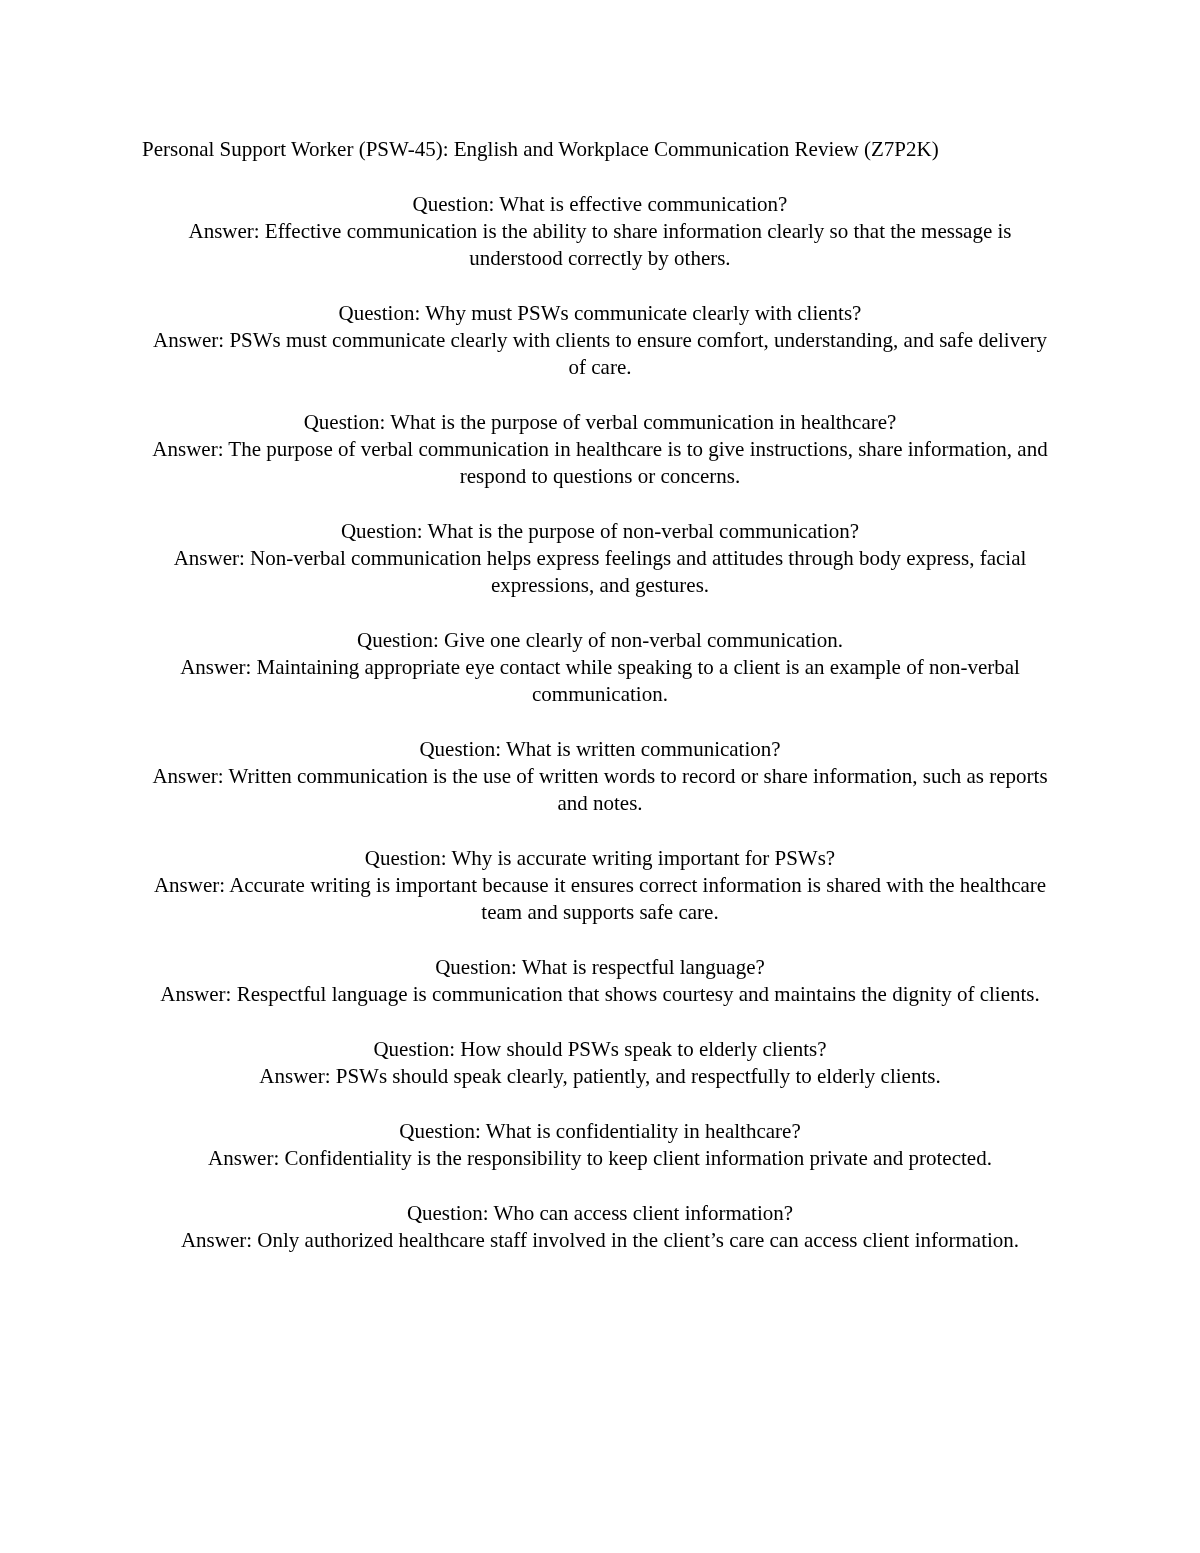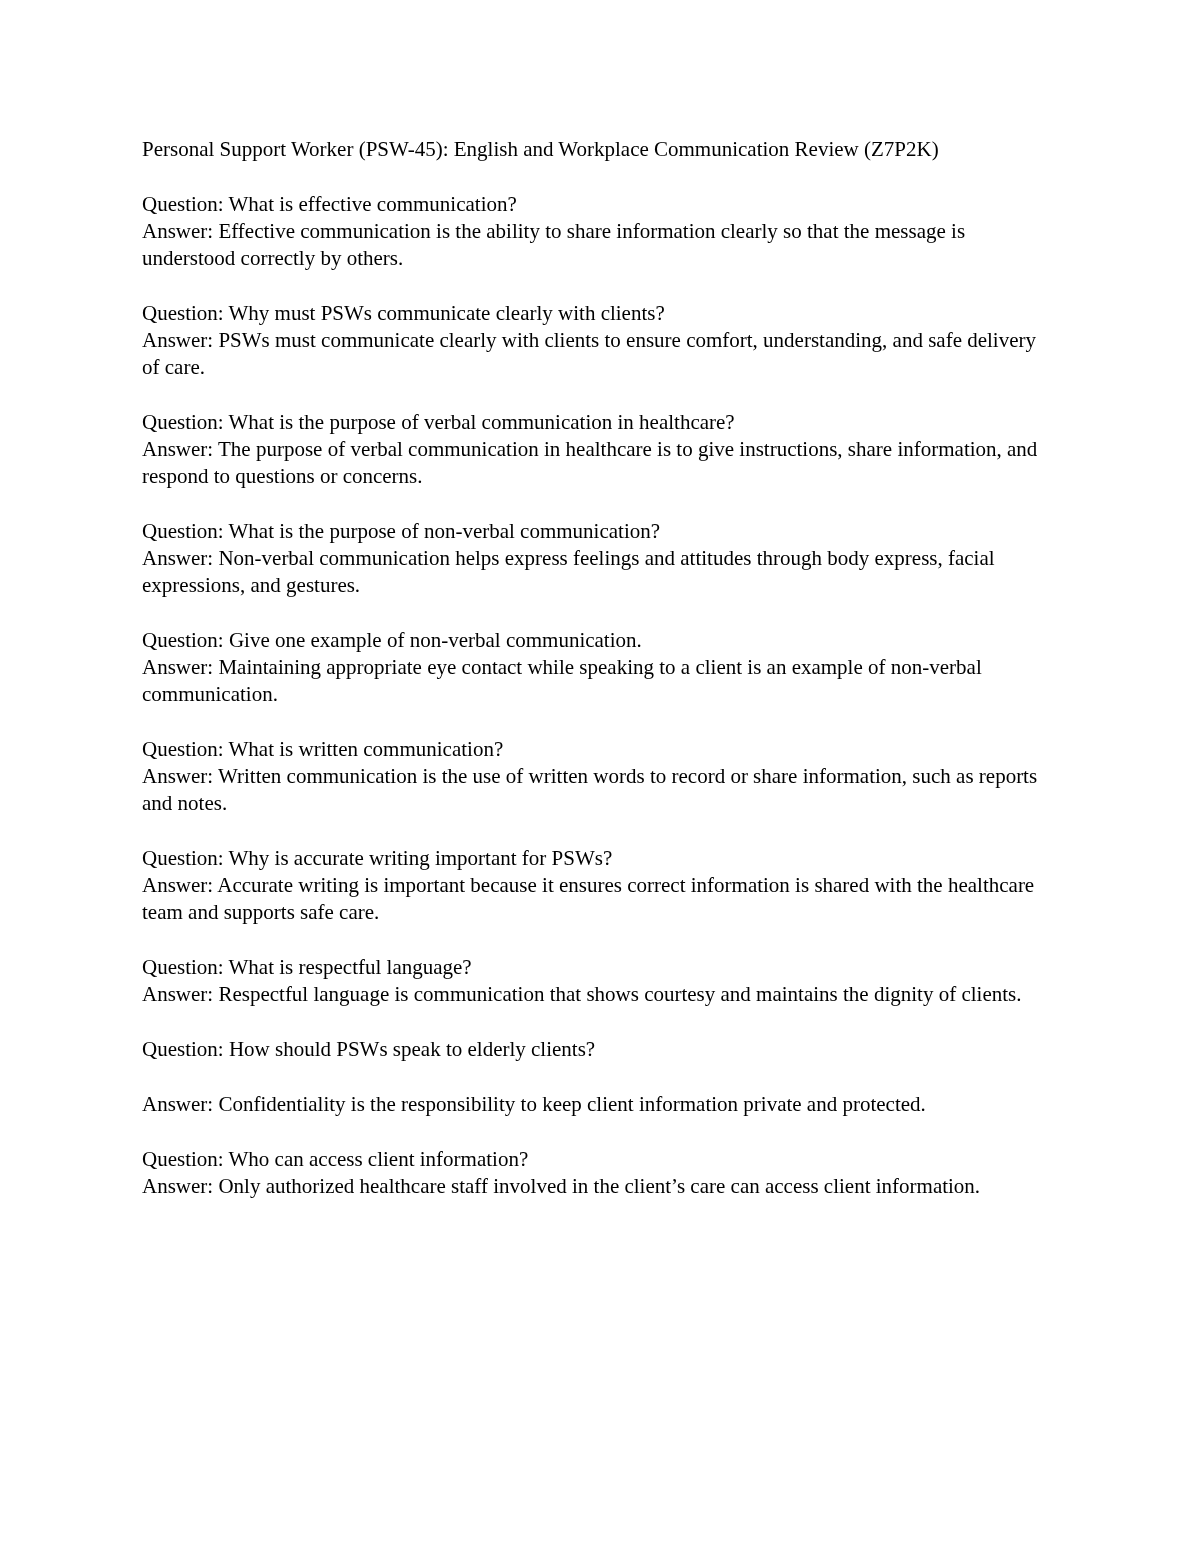--- a/index.html
+++ b/index.html
@@ -26,20 +26,21 @@
   .doc-title {
     margin: 0 0 28px 0;
     font-weight: normal;
     font-size: 21px;
     line-height: 27px;
     max-width: 916px;
   }
   .qa-block {
     margin: 0 0 28px 0;
     max-width: 916px;
+    text-align: center;
   }
   .qa-block p {
     margin: 0;
     max-width: 916px;
   }
 </style>
 </head>
 <body>
 
 <div class="document-page">
@@ -60,21 +61,21 @@
     <p>Question: What is the purpose of verbal communication in healthcare?</p>
     <p>Answer: The purpose of verbal communication in healthcare is to give instructions, share information, and respond to questions or concerns.</p>
   </div>
 
   <div class="qa-block">
     <p>Question: What is the purpose of non-verbal communication?</p>
     <p>Answer: Non-verbal communication helps express feelings and attitudes through body express, facial expressions, and gestures.</p>
   </div>
 
   <div class="qa-block">
-    <p>Question: Give one example of non-verbal communication.</p>
+    <p>Question: Give one clearly of non-verbal communication.</p>
     <p>Answer: Maintaining appropriate eye contact while speaking to a client is an example of non-verbal communication.</p>
   </div>
 
   <div class="qa-block">
     <p>Question: What is written communication?</p>
     <p>Answer: Written communication is the use of written words to record or share information, such as reports and notes.</p>
   </div>
 
   <div class="qa-block">
     <p>Question: Why is accurate writing important for PSWs?</p>
@@ -82,23 +83,25 @@
   </div>
 
 
   <div class="qa-block">
     <p>Question: What is respectful language?</p>
     <p>Answer: Respectful language is communication that shows courtesy and maintains the dignity of clients.</p>
   </div>
 
   <div class="qa-block">
     <p>Question: How should PSWs speak to elderly clients?</p>
+    <p>Answer: PSWs should speak clearly, patiently, and respectfully to elderly clients.</p>
   </div>
 
   <div class="qa-block">
+    <p>Question: What is confidentiality in healthcare?</p>
     <p>Answer: Confidentiality is the responsibility to keep client information private and protected.</p>
   </div>
 
   <div class="qa-block">
     <p>Question: Who can access client information?</p>
     <p>Answer: Only authorized healthcare staff involved in the client’s care can access client information.</p>
   </div>
 
 </div>
 

